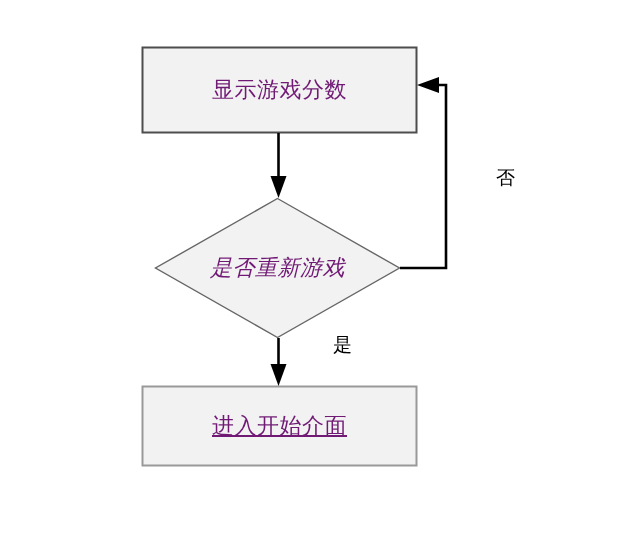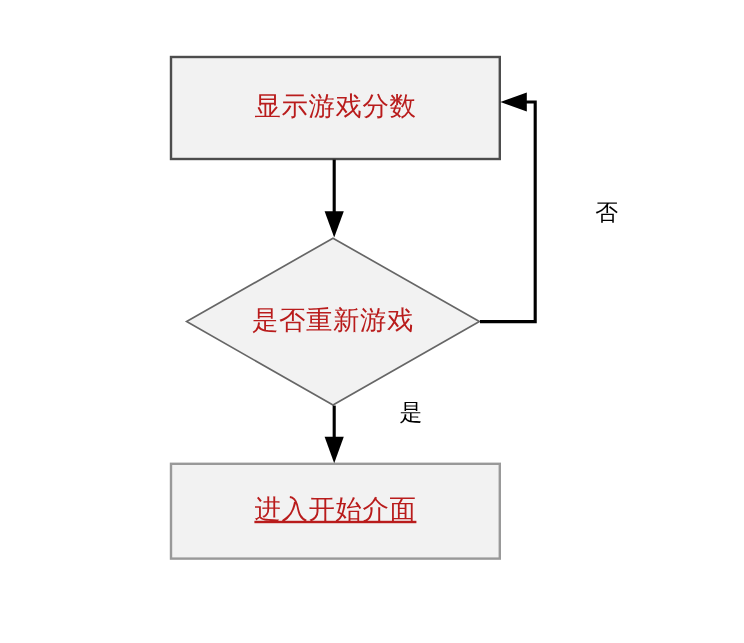--- a/index.html
+++ b/index.html
@@ -24,21 +24,21 @@
     left: 0;
     top: 0;
     width: 620px;
     height: 536px;
   }
   .node-label {
     position: absolute;
     display: flex;
     align-items: center;
     justify-content: center;
-    color: #b91c1c;
+    color: #701a75;
     font-size: 22px;
     line-height: 1.1;
     white-space: nowrap;
     letter-spacing: 0.5px;
     pointer-events: none;
   }
   .edge-label {
     position: absolute;
     color: #000000;
     font-size: 19px;
@@ -52,20 +52,21 @@
     top: 47px;
     width: 275px;
     height: 86px;
   }
   
   #label-restart-decision {
     left: 155px;
     top: 198px;
     width: 245px;
     height: 140px;
+    font-style: italic;
   }
   
   #label-start-interface {
     left: 142px;
     top: 386px;
     width: 275px;
     height: 80px;
     text-decoration: underline;
   }
   #label-edge-no {

